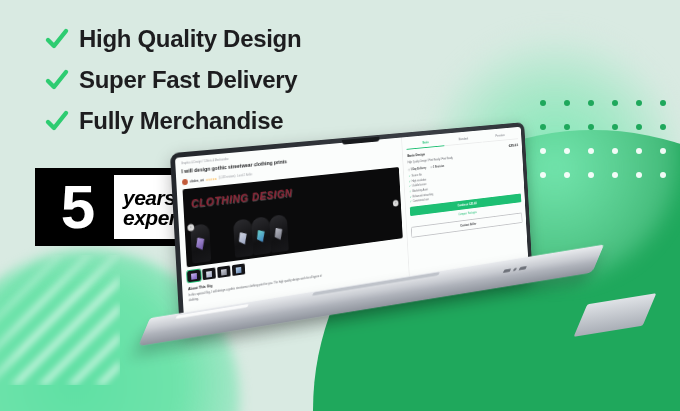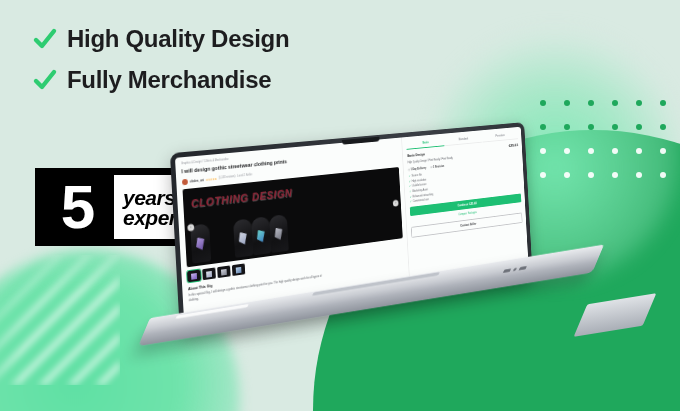--- a/index.html
+++ b/index.html
@@ -37,21 +37,21 @@
     border-radius:50%;
     background:radial-gradient(circle at 50% 55%, rgba(120,232,178,.95) 0%, rgba(130,230,180,.55) 42%, rgba(190,236,214,.18) 70%, rgba(215,235,226,0) 100%);
     filter:blur(10px);
   }
   .dots{
     position:absolute;left:540px;top:100px;width:150px;height:80px;
   }
   .dot{position:absolute;width:6px;height:6px;border-radius:50%;}
 
   
-  .bullets{position:absolute;left:32px;top:26px;}
+  .bullets{position:absolute;left:44px;top:26px;}
   .bullet-row{display:flex;align-items:center;margin-bottom:15px;}
   .check{width:26px;height:26px;margin-right:9px;flex:0 0 26px;}
   .bullet-text{
     font-size:24px;font-weight:bold;color:#1d1d1f;letter-spacing:-.3px;
     white-space:nowrap;line-height:1;
   }
 
   
   .badge{
     position:absolute;left:35px;top:168px;width:220px;height:78px;
@@ -251,20 +251,26 @@
     <div class="bullet-row">
       <svg class="check" viewBox="0 0 26 26">
         <path d="M4 14 L10 20 L22 5" fill="none" stroke="#2ecc71" stroke-width="4.4" stroke-linecap="round" stroke-linejoin="round"></path>
       </svg>
       <div class="bullet-text">High Quality Design</div>
     </div>
     <div class="bullet-row">
       <svg class="check" viewBox="0 0 26 26">
         <path d="M4 14 L10 20 L22 5" fill="none" stroke="#2ecc71" stroke-width="4.4" stroke-linecap="round" stroke-linejoin="round"></path>
       </svg>
+      <div class="bullet-text">Super Fast Delivery</div>
+    </div>
+    <div class="bullet-row">
+      <svg class="check" viewBox="0 0 26 26">
+        <path d="M4 14 L10 20 L22 5" fill="none" stroke="#2ecc71" stroke-width="4.4" stroke-linecap="round" stroke-linejoin="round"></path>
+      </svg>
       <div class="bullet-text">Fully Merchandise</div>
     </div>
   </div>
 
   <div class="badge">
     <div class="badge-num">5</div>
     <div class="badge-white">
       <div class="badge-l1">years.of</div>
       <div class="badge-l2">experience</div>
     </div>

